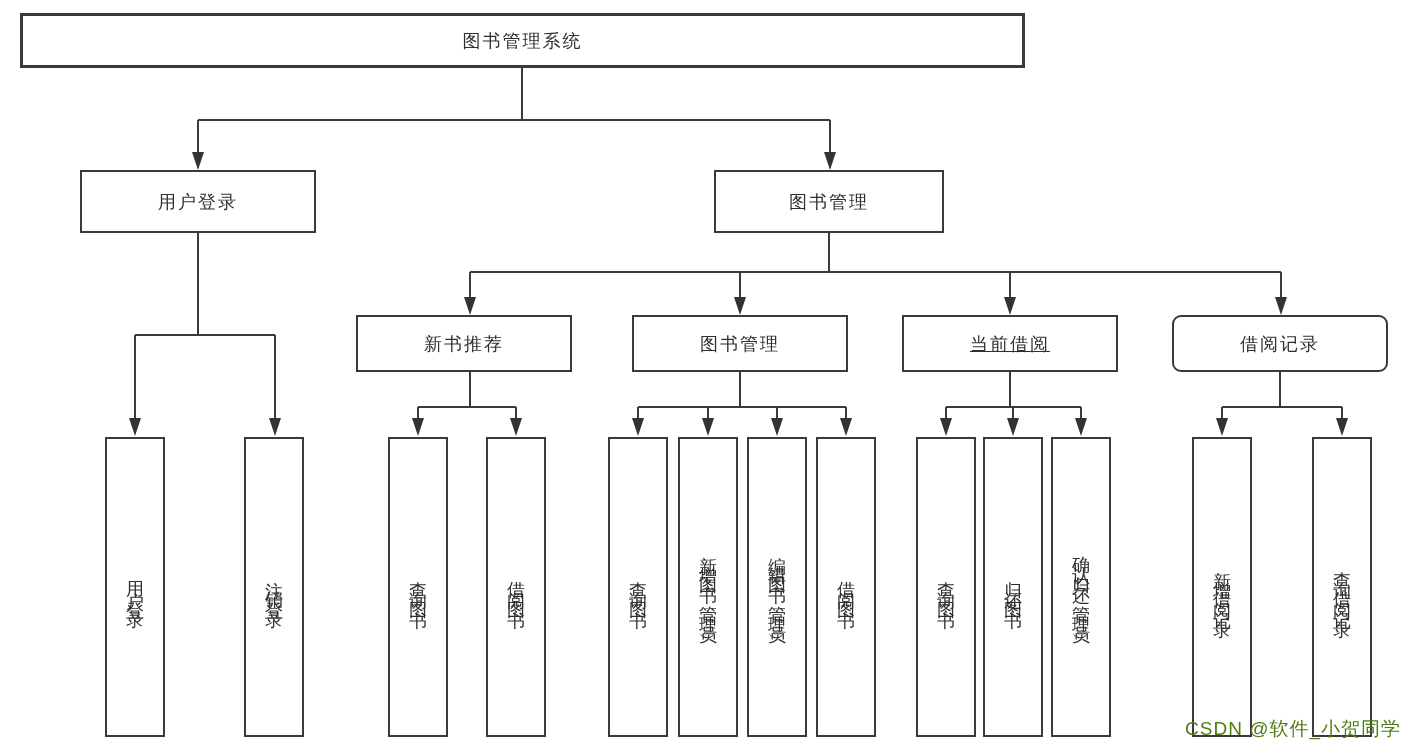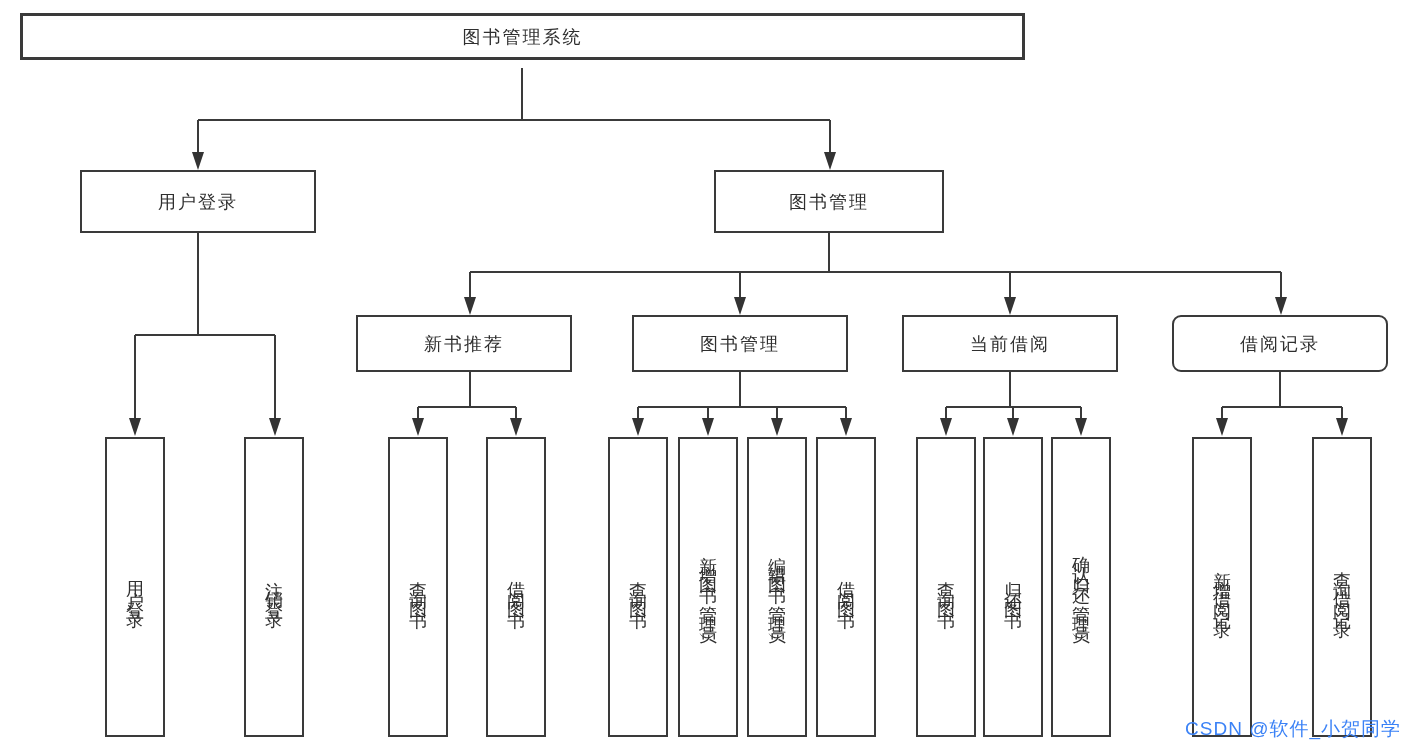--- a/index.html
+++ b/index.html
@@ -37,21 +37,21 @@
     text-orientation: mixed;
     letter-spacing: 10px;
     line-height: 1;
     white-space: nowrap;
   }
   .watermark {
     position: absolute;
     right: 4px;
     top: 716px;
     font-size: 19px;
-    color: #3b82f6;
+    color: #4d7c0f;
     letter-spacing: 1px;
     z-index: 5;
     white-space: nowrap;
   }
 </style>
 </head>
 <body>
 
 <div class="canvas">
 
@@ -91,38 +91,38 @@
       <polygon points="771,418 783,418 777,436"></polygon>
       <polygon points="840,418 852,418 846,436"></polygon>
       <polygon points="940,418 952,418 946,436"></polygon>
       <polygon points="1007,418 1019,418 1013,436"></polygon>
       <polygon points="1075,418 1087,418 1081,436"></polygon>
       <polygon points="1216,418 1228,418 1222,436"></polygon>
       <polygon points="1336,418 1348,418 1342,436"></polygon>
     </g>
   </svg>
 
-  <div class="node root hbox" style="left:20px; top:13px; width:1005px; height:47px;">
+  <div class="node root hbox" style="left:20px; top:13px; width:1005px; height:55px;">
     <span>图书管理系统</span>
   </div>
 
   <div class="node hbox" style="left:80px; top:170px; width:236px; height:63px;">
     <span>用户登录</span>
   </div>
   <div class="node hbox" style="left:714px; top:170px; width:230px; height:63px;">
     <span>图书管理</span>
   </div>
 
   <div class="node hbox" style="left:356px; top:315px; width:216px; height:57px;">
     <span>新书推荐</span>
   </div>
   <div class="node hbox" style="left:632px; top:315px; width:216px; height:57px;">
     <span>图书管理</span>
   </div>
-  <div class="node hbox" style="left:902px; top:315px; width:216px; height:57px;">
+  <div class="node hbox" style="left:902px; top:315px; width:216px; height:57px;text-decoration:underline;">
     <span>当前借阅</span>
   </div>
   <div class="node hbox" style="left:1172px; top:315px; width:216px; height:57px;border-radius:9px;">
     <span>借阅记录</span>
   </div>
 
   <div class="node vbox" style="left:105px;">
     <span class="vtext">用户登录</span>
   </div>
   <div class="node vbox" style="left:244px;">

